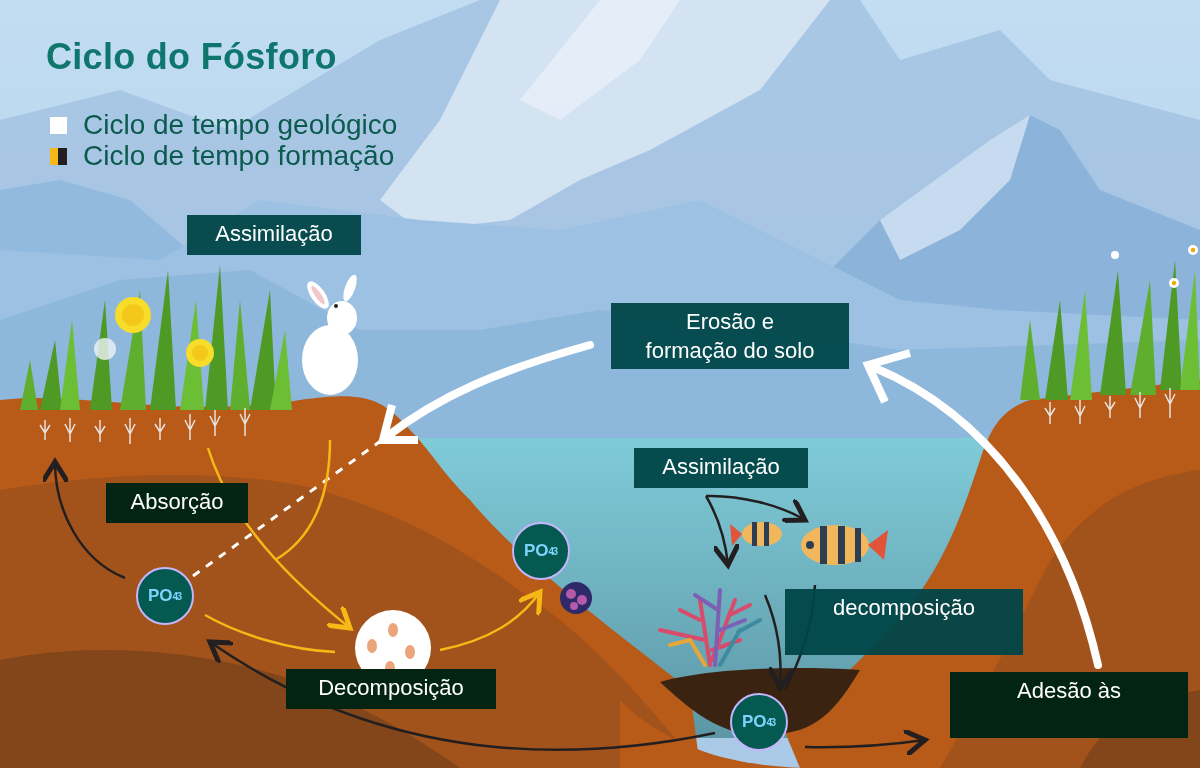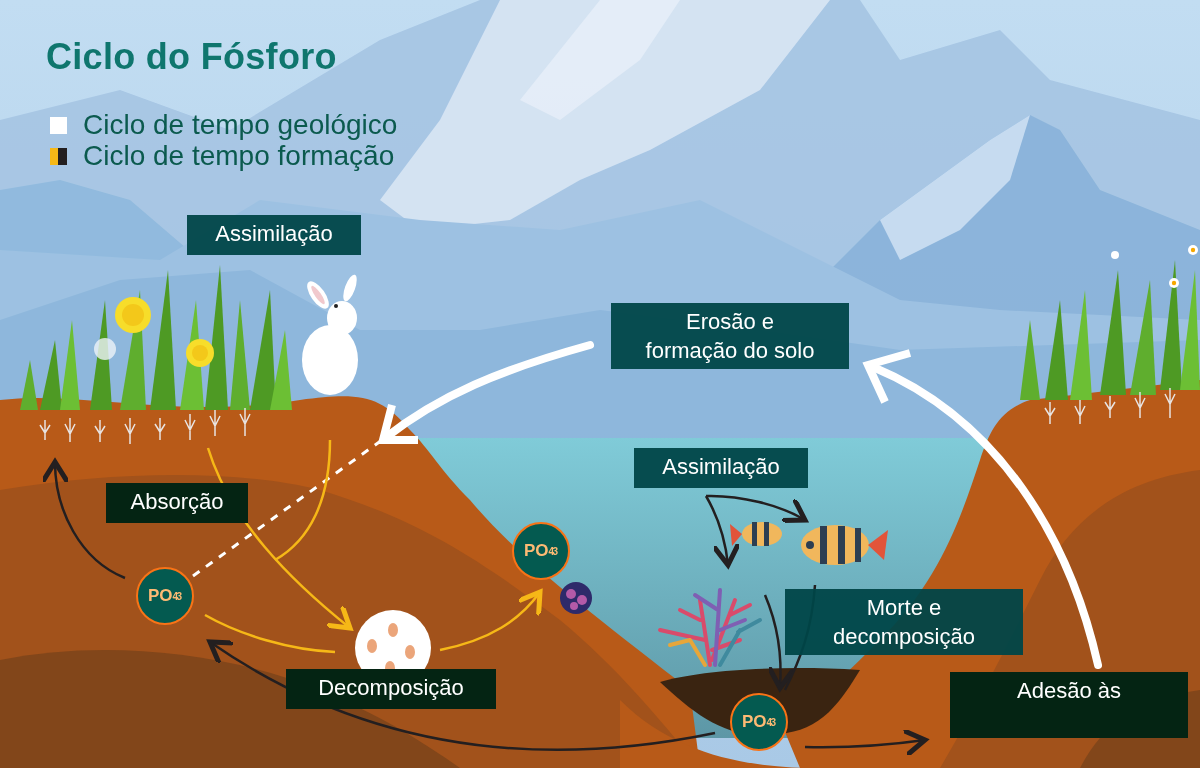--- a/index.html
+++ b/index.html
@@ -6,21 +6,21 @@
   body{width:1200px;height:768px;overflow:hidden;position:relative;font-family:"Liberation Sans","DejaVu Sans",sans-serif;}
   #scene{position:absolute;left:0;top:0;width:1200px;height:768px;}
   .title{position:absolute;left:46px;top:36px;font-size:36px;font-weight:bold;color:#0f766e;letter-spacing:0.3px;}
   .legend-row{position:absolute;left:50px;font-size:28px;color:#0b5a4e;display:flex;align-items:center;}
   .legend-swatch{width:17px;height:17px;margin-right:16px;display:inline-block;}
   .sw-white{background:#ffffff;}
   .sw-eco{background:linear-gradient(90deg,#f6b817 0 50%,#231f20 50% 100%);}
   .lbl{position:absolute;color:#ffffff;font-size:22px;text-align:center;line-height:29px;padding:4px 23px;box-sizing:border-box;}
   .lbl.teal{background:rgba(0,70,72,0.95);}
   .lbl.dark{background:#042413;}
-  .po4{position:absolute;width:58px;height:58px;border-radius:50%;background:#045a50;border:2px solid #f97316;color:#fdba74;font-weight:bold;font-size:17px;display:flex;align-items:center;justify-content:center;box-sizing:border-box;}
+  .po4{position:absolute;width:58px;height:58px;border-radius:50%;background:#045a50;border:2px solid #c4b5fd;color:#7dd3fc;font-weight:bold;font-size:17px;display:flex;align-items:center;justify-content:center;box-sizing:border-box;}
   .po4 sub{font-size:10px;vertical-align:-4px;}
   .po4 sup{font-size:10px;vertical-align:7px;margin-left:-5px;}
 </style>
 </head>
 <body>
 
 <svg id="scene" viewBox="0 0 1200 768" xmlns="http://www.w3.org/2000/svg">
   <defs>
     <linearGradient id="sky" x1="0" y1="0" x2="0" y2="1">
       <stop offset="0" stop-color="#c2ddf2"></stop>
@@ -186,21 +186,20 @@
 
 <div class="lbl teal" style="left:187px;top:215px;width:174px;height:40px;">Assimilação</div>
 <div class="lbl dark" style="left:66px;top:483px;width:142px;height:40px;margin-left:40px;">Absorção</div>
 <div class="lbl dark" style="left:286px;top:669px;width:210px;height:40px;">Decomposição</div>
 <div class="lbl teal" style="left:611px;top:303px;width:238px;height:66px;text-align:center;">
   <div>Erosão e</div>
   <div>formação do solo</div>
 </div>
 <div class="lbl teal" style="left:634px;top:448px;width:174px;height:40px;">Assimilação</div>
 <div class="lbl teal" style="left:785px;top:589px;width:238px;height:66px;">
-  <div>Morte e</div>
   <div>decomposição</div>
 </div>
 <div class="lbl dark" style="left:950px;top:672px;width:238px;height:66px;">
   <div>Adesão às</div>
 </div>
 
 <div class="po4" style="left:136px;top:567px;">
   <span>PO</span>
     <sub>4</sub>
     <sup>-3</sup>

